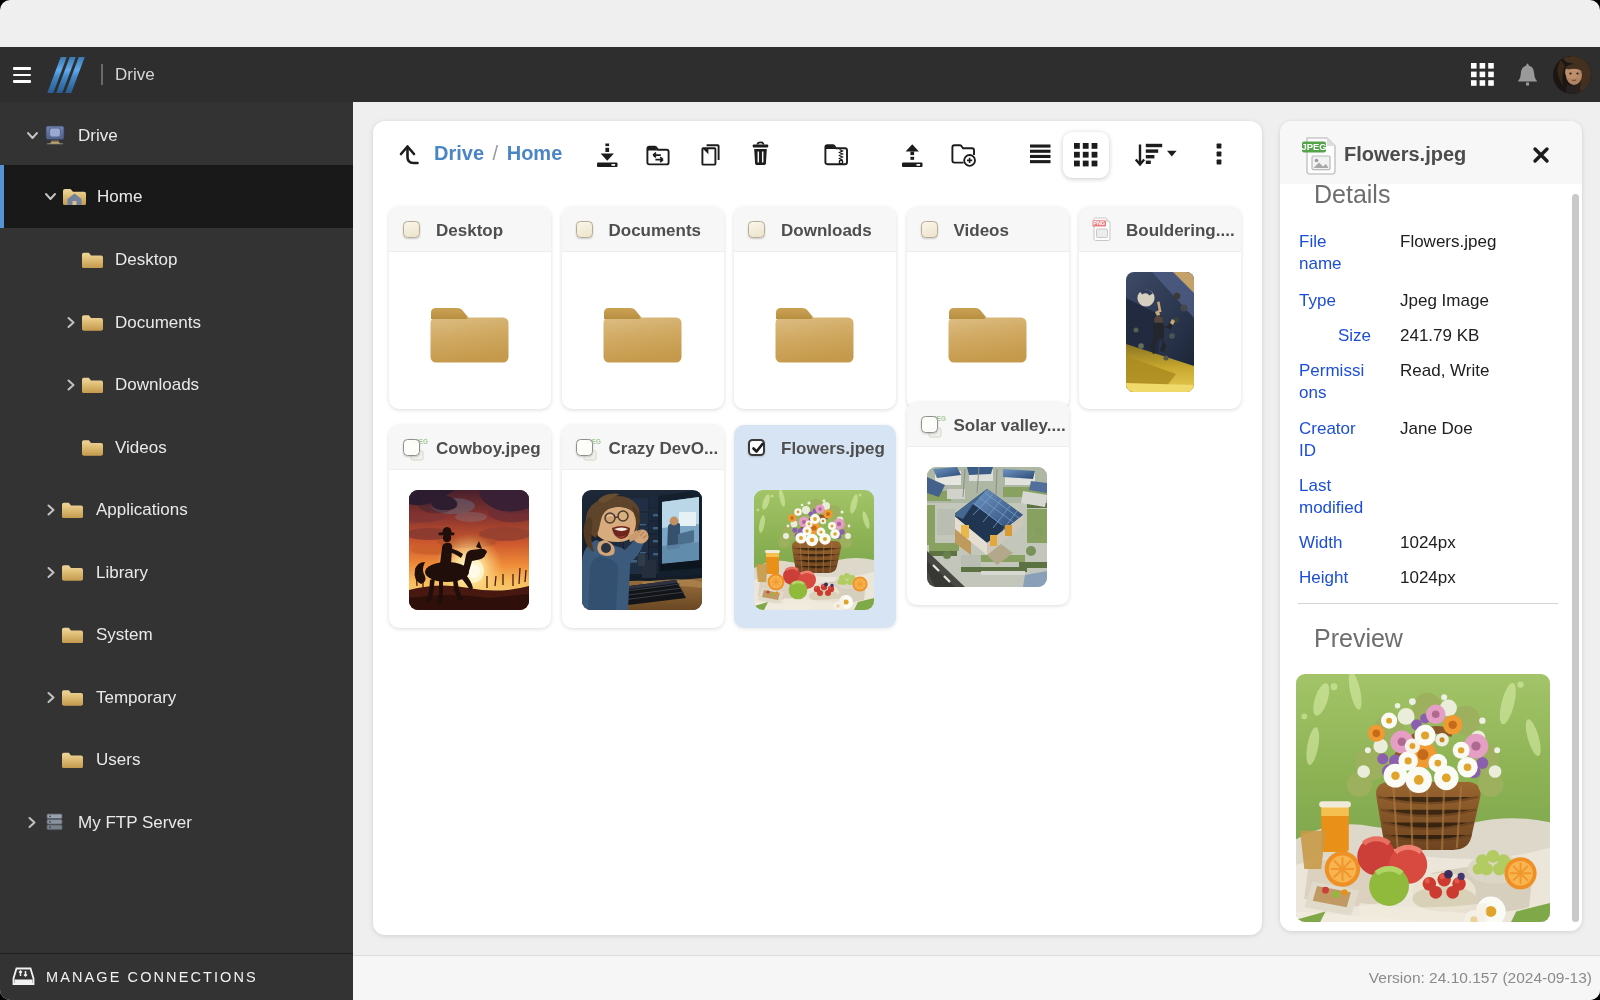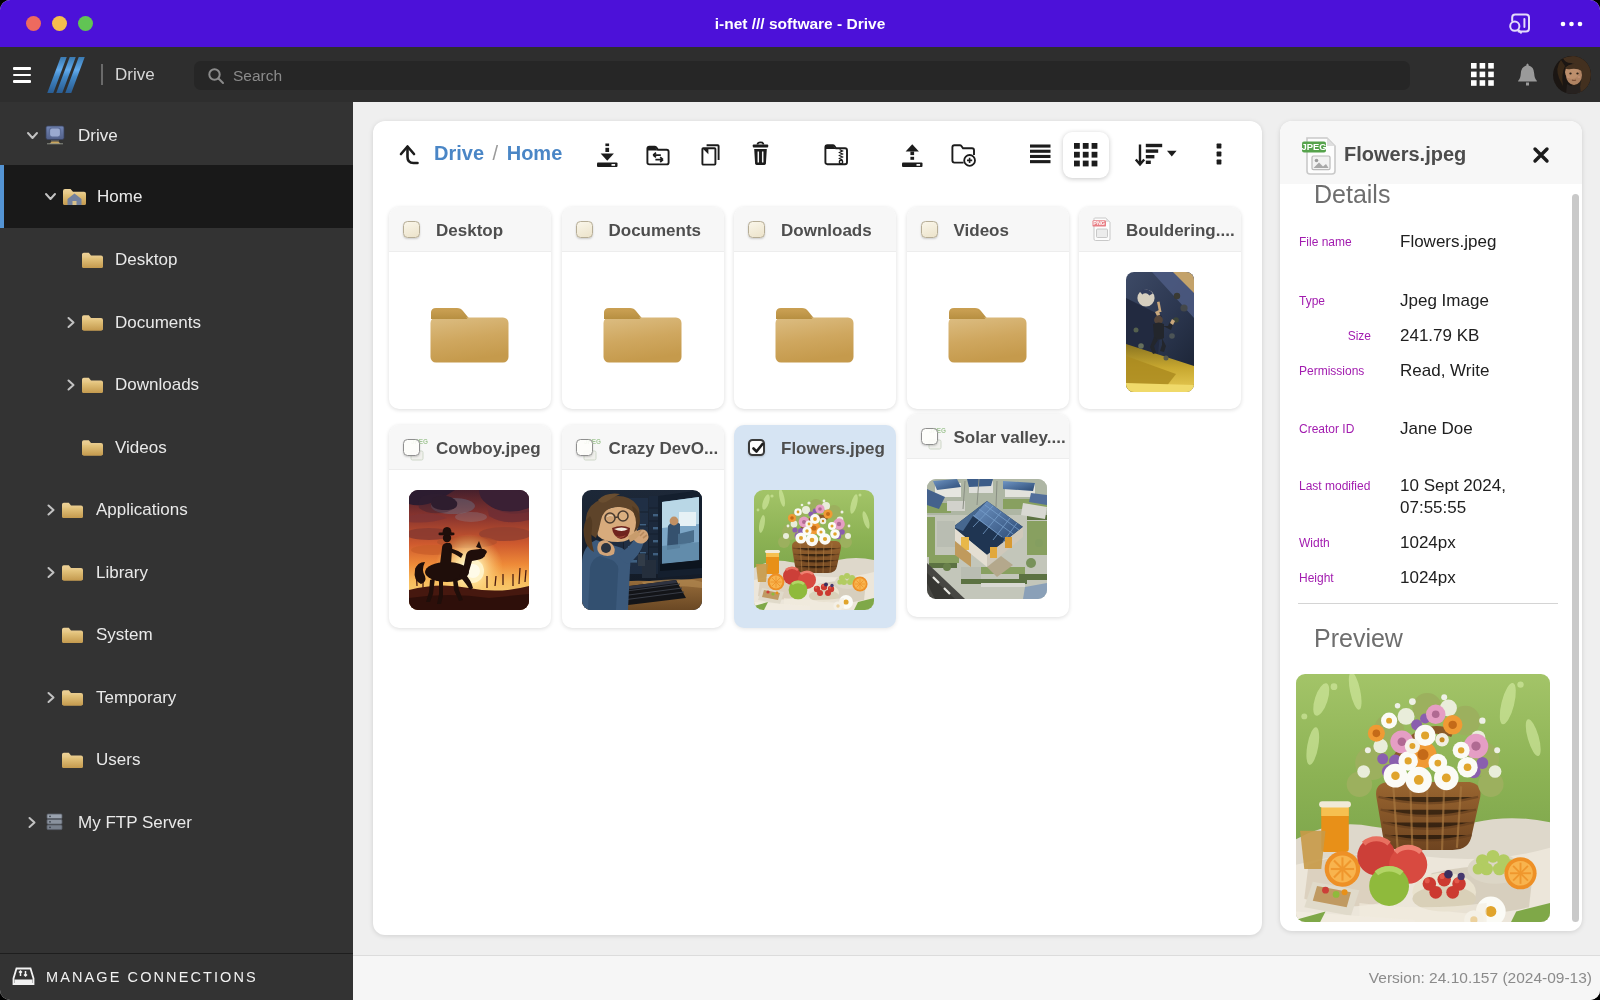--- a/index.html
+++ b/index.html
@@ -41,63 +41,39 @@
   
   .fcard { position:absolute; width:162px; background:#fff; border-radius:10px; box-shadow:0 1px 4px rgba(0,0,0,0.14); }
   .fcard .hdr { position:absolute; left:0; top:0; width:162px; height:45px; background:#f7f7f7; border-radius:10px 10px 0 0; border-bottom:1px solid #ededed; }
   .fcard .ttl { position:absolute; left:47px; top:0; height:45px; line-height:47px; font-size:17px; font-weight:700; color:#4e4e4e; white-space:nowrap; }
   .cb { position:absolute; left:14px; top:14px; width:17px; height:17px; border-radius:4.5px; background:linear-gradient(160deg,#faf6ea 0%,#ece3ca 100%); border:1.5px solid #b6ad96; box-shadow:0 1px 2px rgba(0,0,0,0.18); }
 
   
   #panelhdr { position:absolute; left:0; top:0; width:302px; height:63px; background:#f7f7f7; border-radius:12px 12px 0 0; }
   #paneltitle { position:absolute; left:64px; top:0; height:63px; line-height:66px; font-size:20px; font-weight:700; color:#4c4c4c; }
   .dheading { position:absolute; left:18px; color:#6e6e6e; font-size:25px;margin-left:16px; }
-  .dlabel { position:absolute; left:19px; width:72px; color:#a21caf; font-size:12px; line-height:22px; overflow-wrap:break-word; }
+  .dlabel { position:absolute; left:19px; width:72px; color:#1d4ed8; font-size:17px; line-height:22px; overflow-wrap:break-word; }
   .dvalue { position:absolute; left:120px; width:175px; color:#202020; font-size:17px; line-height:22px; }
   #pscroll { position:absolute; left:292px; top:73px; width:7px; height:728px; border-radius:4px; background:#c9c9c9; }
 </style>
 </head>
 <body>
 <div id="win">
 
-  <div id="titlebar">
-    <div class="tl" style="left:26px; background:#ee6a5e;"></div>
-    <div class="tl" style="left:52px; background:#f5bd4e;"></div>
-    <div class="tl" style="left:78px; background:#61c454;"></div>
-    <div id="title">i-net /// software - Drive</div>
-    <svg class="abs" style="left:1506px; top:10px;" width="28" height="28" viewBox="0 0 28 28">
-      <path d="M6.2 11 L6.2 7.5 Q6.2 4.5 9.2 4.5 L20 4.5 Q23 4.5 23 7.5 L23 18.5 Q23 21.5 20 21.5 L12.5 21.5" fill="none" stroke="#e4dbfa" stroke-width="2" stroke-linecap="round"></path>
-      <circle cx="8.8" cy="16.2" r="4.6" fill="none" stroke="#e4dbfa" stroke-width="2"></circle>
-      <line x1="12.2" y1="19.8" x2="15" y2="22.8" stroke="#e4dbfa" stroke-width="2" stroke-linecap="round"></line>
-      <line x1="18.4" y1="9" x2="18.4" y2="17" stroke="#e4dbfa" stroke-width="2" stroke-linecap="round"></line>
-    </svg>
-    <svg class="abs" style="left:1558px; top:18px;" width="30" height="12" viewBox="0 0 30 12">
-      <circle cx="5" cy="6" r="2.3" fill="#fff"></circle>
-        <circle cx="13.5" cy="6" r="2.3" fill="#fff"></circle>
-        <circle cx="22" cy="6" r="2.3" fill="#fff"></circle>
-    </svg>
-  </div>
 
   <div id="topbar">
     <div class="hline" style="top:20px;"></div>
     <div class="hline" style="top:26.5px;"></div>
     <div class="hline" style="top:33px;"></div>
     <div class="stripe" style="left:54px; top:10px;"></div>
     <div class="stripe" style="left:63px; top:10px;"></div>
     <div class="stripe" style="left:72px; top:10px;"></div>
   </div>
   <div id="appdiv"></div>
   <div id="appname">Drive</div>
-  <div id="searchbox">
-    <svg class="abs" style="left:13px; top:6px;" width="18" height="18" viewBox="0 0 18 18">
-      <circle cx="7.5" cy="7.5" r="5.2" fill="none" stroke="#8b8b8b" stroke-width="2"></circle>
-      <line x1="11.5" y1="11.5" x2="16" y2="16" stroke="#8b8b8b" stroke-width="2" stroke-linecap="round"></line>
-    </svg>
-    <div id="searchtxt">Search</div>
-  </div>
   <svg class="abs" style="left:1471px; top:63px;" width="23" height="23" viewBox="0 0 23 23">
     <g fill="#fff">
       <rect x="0" y="0" width="5.6" height="5.6"></rect>
         <rect x="8.6" y="0" width="5.6" height="5.6"></rect>
         <rect x="17.2" y="0" width="5.6" height="5.6"></rect>
       <rect x="0" y="8.6" width="5.6" height="5.6"></rect>
         <rect x="8.6" y="8.6" width="5.6" height="5.6"></rect>
         <rect x="17.2" y="8.6" width="5.6" height="5.6"></rect>
       <rect x="0" y="17.2" width="5.6" height="5.6"></rect>
         <rect x="8.6" y="17.2" width="5.6" height="5.6"></rect>
@@ -260,21 +236,20 @@
     <div class="dvalue" style="top:110px;">Flowers.jpeg</div>
     <div class="dlabel" style="top:169px;">Type</div>
     <div class="dvalue" style="top:169px;">Jpeg Image</div>
     <div class="dlabel" style="top:204px;text-align:right;">Size</div>
     <div class="dvalue" style="top:204px;">241.79 KB</div>
     <div class="dlabel" style="top:239px;">Permissions</div>
     <div class="dvalue" style="top:239px;">Read, Write</div>
     <div class="dlabel" style="top:297px;">Creator ID</div>
     <div class="dvalue" style="top:297px;">Jane Doe</div>
     <div class="dlabel" style="top:354px;">Last modified</div>
-    <div class="dvalue" style="top:354px;">10 Sept 2024, 07:55:55</div>
     <div class="dlabel" style="top:411px;">Width</div>
     <div class="dvalue" style="top:411px;">1024px</div>
     <div class="dlabel" style="top:446px;">Height</div>
     <div class="dvalue" style="top:446px;">1024px</div>
     <div class="abs" style="left:18px; top:482px; width:260px; height:1px; background:#d4d4d4;"></div>
     <div class="dheading" style="top:503px;">Preview</div>
     <div id="pscroll"></div>
   </div>
   <div class="abs" style="left:1296px; top:674px; width:254px; height:248px; border-radius:9px; overflow:hidden;">
     <svg width="254" height="248" viewBox="0 0 120 117" preserveAspectRatio="xMidYMid slice">
@@ -850,21 +825,21 @@
         </svg>
     </div>
     <div class="ttl">Flowers.jpeg</div>
     <div class="abs" style="left:20px; top:65px; width:120px; height:120px; border-radius:9px; overflow:hidden;">
       <svg width="120" height="120" viewBox="0 0 120 120">
           <use href="#flowerspic"></use>
         </svg>
     </div>
   </div>
 
-  <div class="fcard" style="left:906.5px; top:414px; height:203px;">
+  <div class="fcard" style="left:906.5px; top:402px; height:203px;">
     <div class="hdr"></div>
     <svg class="abs" style="left:10px; top:9px;" width="50" height="30" viewBox="0 0 50 30">
         <text x="12" y="10" font-size="6.4" font-weight="bold" fill="#96bf88" opacity="0.85" font-family="Liberation Sans">JPEG</text>
         <rect x="12" y="17" width="12" height="9" rx="1.5" fill="#f0f0ec" stroke="#cfd8c9" stroke-width="1"></rect>
       </svg>
     <div class="cb" style="background:rgba(253,253,250,0.92); border-color:#8f8f8f;"></div>
     <div class="ttl">Solar valley....</div>
     <div class="abs" style="left:20px; top:65px; width:120px; height:120px; border-radius:9px; overflow:hidden;">
       <svg width="120" height="120" viewBox="0 0 120 120">
         <defs>

